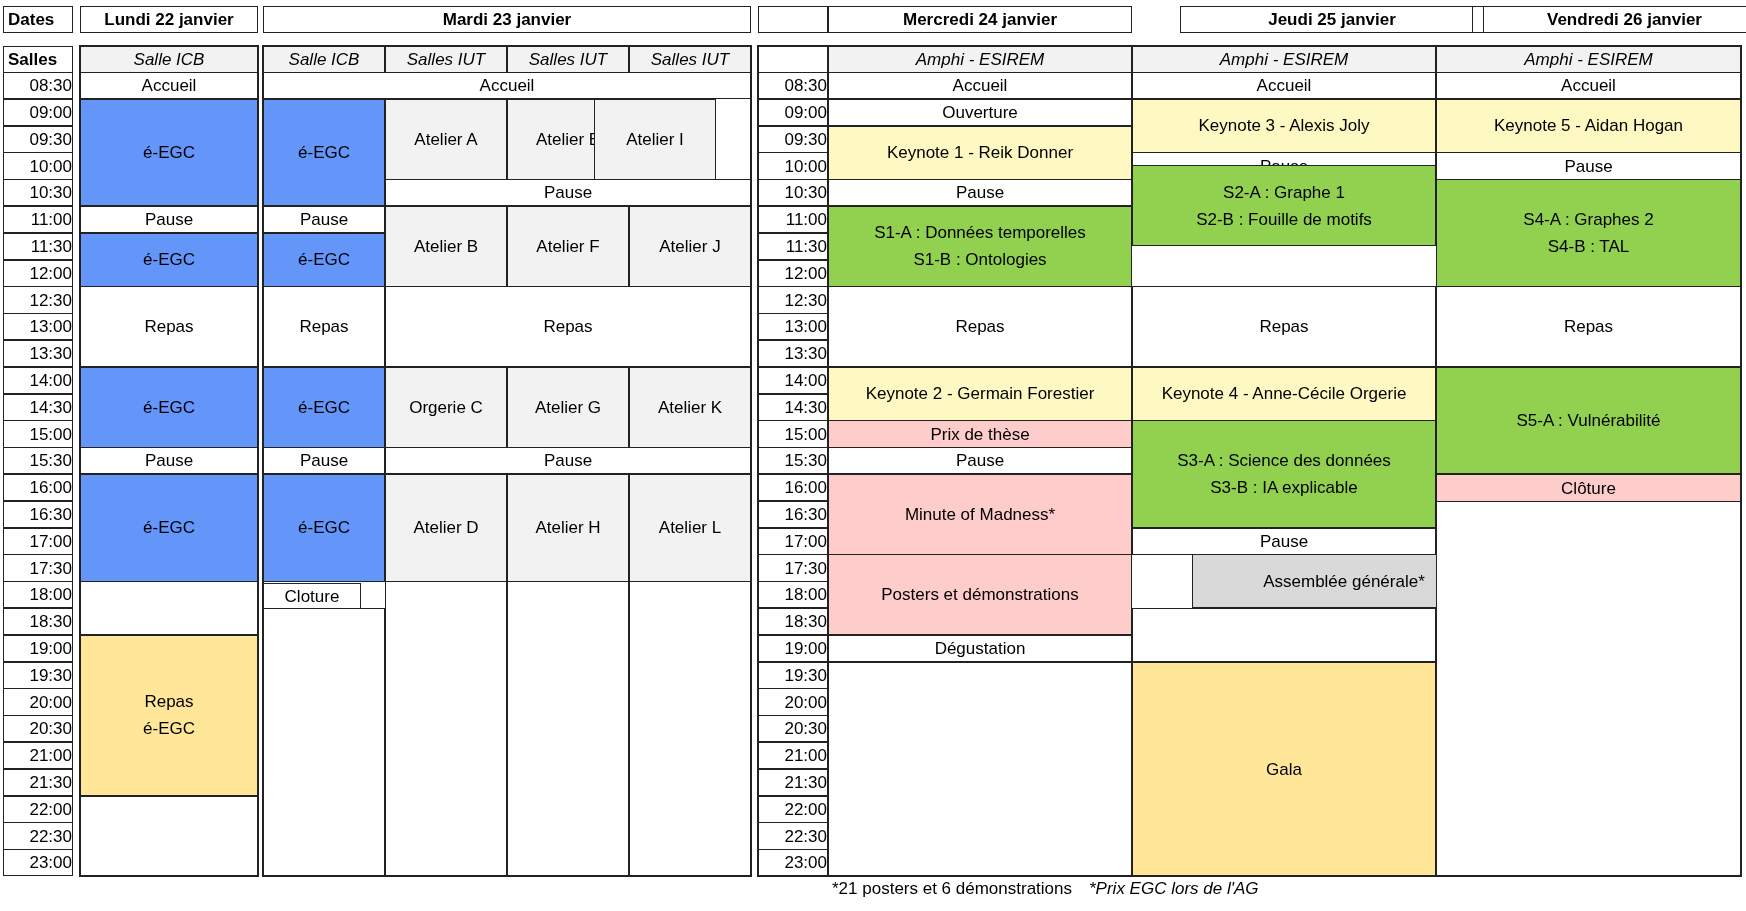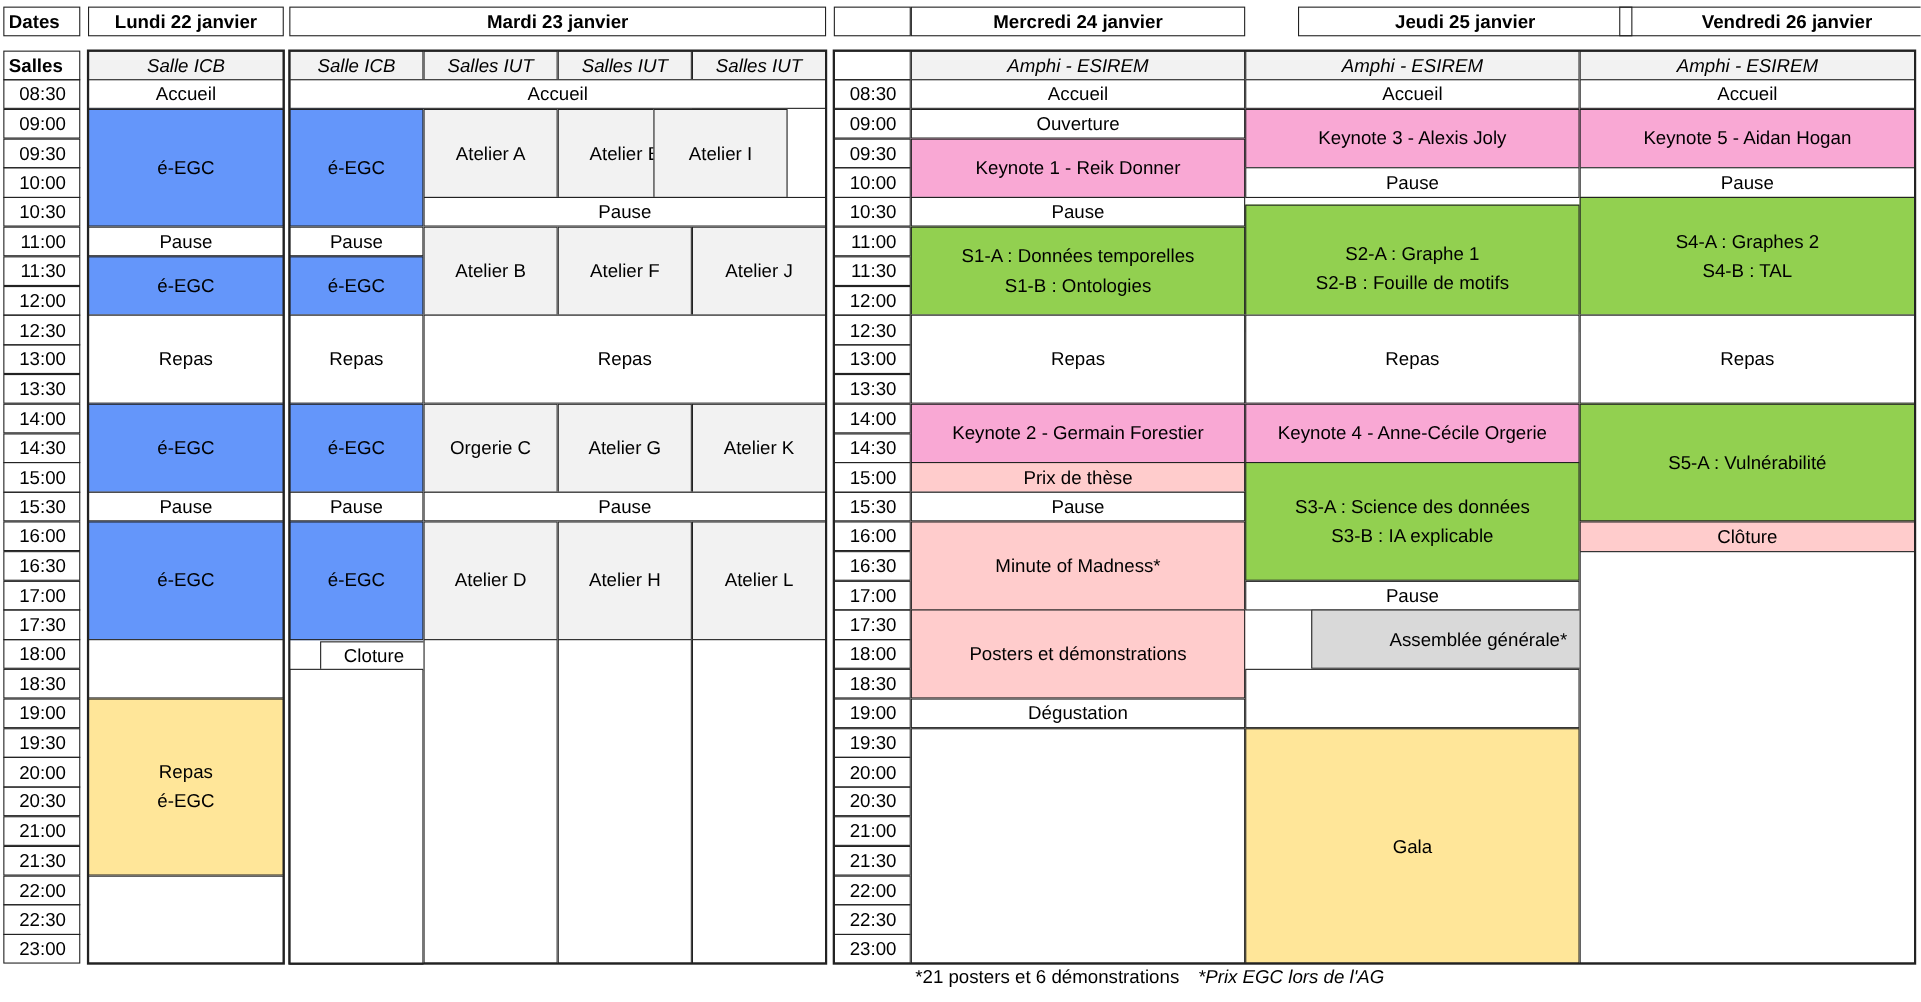--- a/index.html
+++ b/index.html
@@ -1,24 +1,24 @@
 <!DOCTYPE html>
 <html><head>
 <meta charset="utf-8">
 <style>
   html,body{margin:0;padding:0;background:#fff;}
   body{width:1746px;height:911px;position:relative;overflow:hidden;font-family:"Liberation Sans",sans-serif;color:#000;}
   .c{position:absolute;box-sizing:border-box;display:flex;align-items:center;justify-content:center;text-align:center;font-size:17px;line-height:27px;border:1.5px solid #222;}
   .hdr{font-weight:bold;font-size:17px;}
   .room{font-style:italic;background:#f2f2f2;}
-  .time{justify-content:flex-end;padding-right:12px;font-size:17px;}
+  .time{justify-content:flex-end;padding-right:0;font-size:17px;}
   .lbl{justify-content:flex-start;padding-left:4px;font-weight:bold;}
   .frame{position:absolute;box-sizing:border-box;border:2px solid #222;pointer-events:none;}
   .blue{background:#6496fa;}
-  .orange{background:#f9a8d4;}
+  .orange{background:#fef9c3;}
   .green{background:#92d050;}
   .pink{background:#ffcccc;}
   .yellow{background:#ffe699;}
   .lgrey{background:#f2f2f2;}
   .grey{background:#d9d9d9;}
   .white{background:#fff;}
   .multi{flex-direction:column;}
   .foot{position:absolute;font-size:17px;white-space:nowrap;}
 </style>
 </head>
@@ -127,21 +127,21 @@
 
   <div class="c white" style="left: 263px; width: 488px; top: 72px; height: 27.3px;">Accueil</div>
 
   <div class="c blue" style="left: 263px; width: 122px; top: 98.8px; height: 107.7px;">é-EGC</div>
   <div class="c white" style="left: 263px; width: 122px; top: 206px; height: 27.3px;">Pause</div>
   <div class="c blue" style="left: 263px; width: 122px; top: 232.8px; height: 54.1px;">é-EGC</div>
   <div class="c white" style="left: 263px; width: 122px; top: 286.4px; height: 80.9px;">Repas</div>
   <div class="c blue" style="left: 263px; width: 122px; top: 366.8px; height: 80.9px;">é-EGC</div>
   <div class="c white" style="left: 263px; width: 122px; top: 447.2px; height: 27.3px;">Pause</div>
   <div class="c blue" style="left: 263px; width: 122px; top: 474px; height: 107.7px;">é-EGC</div>
-  <div class="c white" style="left: 263px; width: 98px; top: 583px; height: 27.3px; margin-left: 28px;">Cloture</div>
+  <div class="c white" style="left: 263px; width: 98px; top: 583px; height: 27.3px;">Cloture</div>
   <div class="c white" style="left: 263px; width: 122px; top: 608px; height: 268.5px;"></div>
 
   <div class="c lgrey" style="left: 385px; width: 122px; top: 98.8px; height: 80.9px;">Atelier A</div>
   <div class="c lgrey" style="left: 507px; width: 122px; top: 98.8px; height: 80.9px;">Atelier E</div>
   <div class="c lgrey" style="left: 594px; width: 122px; top: 98.8px; height: 80.9px;">Atelier I</div>
   <div class="c white" style="left: 385px; width: 366px; top: 179.2px; height: 27.3px;">Pause</div>
   <div class="c lgrey" style="left: 385px; width: 122px; top: 206px; height: 80.9px;">Atelier B</div>
   <div class="c lgrey" style="left: 507px; width: 122px; top: 206px; height: 80.9px;">Atelier F</div>
   <div class="c lgrey" style="left: 629px; width: 122px; top: 206px; height: 80.9px;">Atelier J</div>
   <div class="c white" style="left: 385px; width: 366px; top: 286.4px; height: 80.9px;">Repas</div>
@@ -169,21 +169,21 @@
   <div class="c pink" style="left: 828px; width: 304px; top: 420.4px; height: 27.3px;">Prix de thèse</div>
   <div class="c white" style="left: 828px; width: 304px; top: 447.2px; height: 27.3px;">Pause</div>
   <div class="c pink" style="left: 828px; width: 304px; top: 474px; height: 80.9px;">Minute of Madness*</div>
   <div class="c pink" style="left: 828px; width: 304px; top: 554.4px; height: 80.9px;">Posters et démonstrations</div>
   <div class="c white" style="left: 828px; width: 304px; top: 634.8px; height: 27.3px;">Dégustation</div>
   <div class="c white" style="left: 828px; width: 304px; top: 661.6px; height: 214.9px;"></div>
 
   <div class="c white" style="left: 1132px; width: 304px; top: 72px; height: 27.3px;">Accueil</div>
   <div class="c orange" style="left: 1132px; width: 304px; top: 98.8px; height: 54.1px;">Keynote 3 - Alexis Joly</div>
   <div class="c white" style="left: 1132px; width: 304px; top: 152.4px; height: 27.3px;">Pause</div>
-  <div class="c green multi" style="left: 1132px; width: 304px; top: 186px; height: 116px;">
+  <div class="c green multi" style="left: 1132px; width: 304px; top: 165px; height: 81px;">
     <span>S2-A : Graphe 1</span>
     <span>S2-B : Fouille de motifs</span>
   </div>
   <div class="c white" style="left: 1132px; width: 304px; top: 286.4px; height: 80.9px;">Repas</div>
   <div class="c orange" style="left: 1132px; width: 304px; top: 366.8px; height: 54.1px;">Keynote 4 - Anne-Cécile Orgerie</div>
   <div class="c green multi" style="left: 1132px; width: 304px; top: 420.4px; height: 107.7px;">
     <span>S3-A : Science des données</span>
     <span>S3-B : IA explicable</span>
   </div>
   <div class="c white" style="left: 1132px; width: 304px; top: 527.6px; height: 27.3px;">Pause</div>

